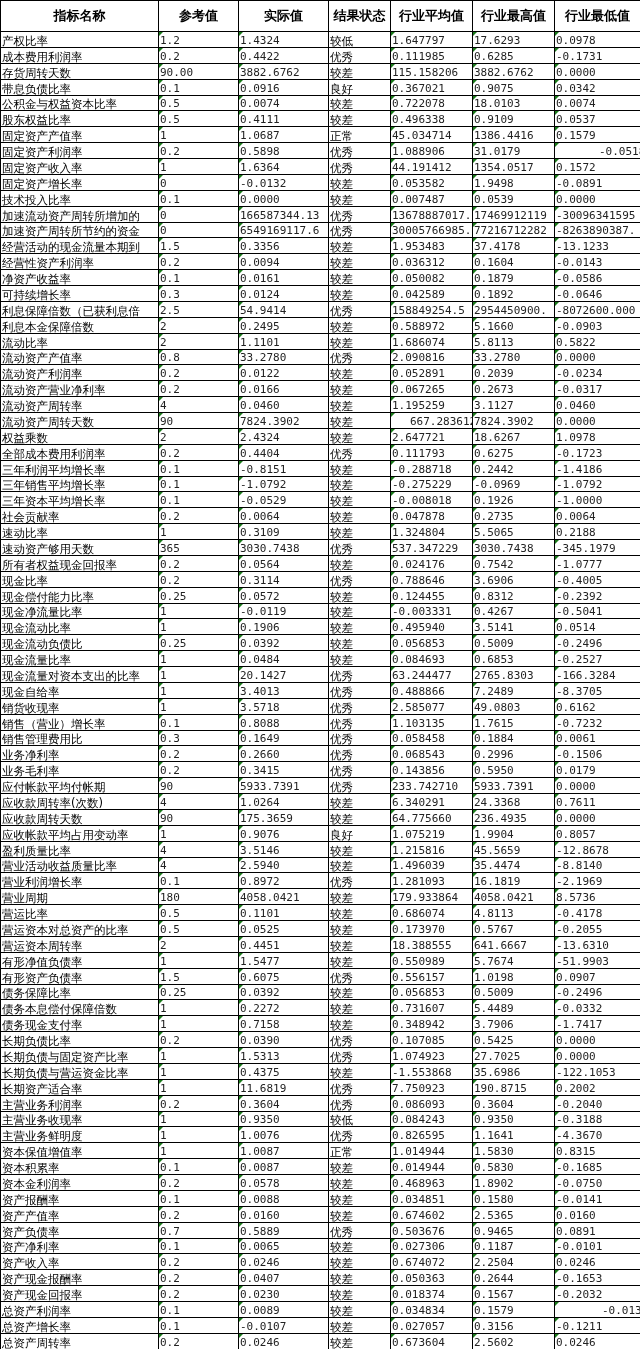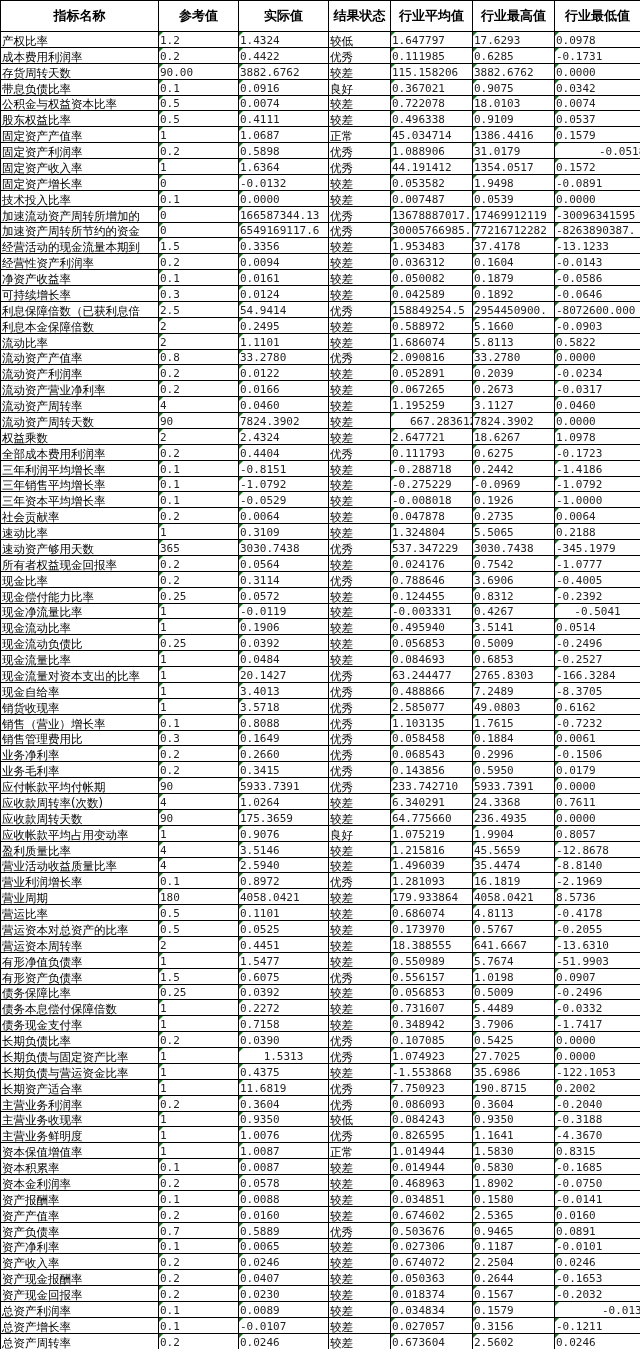--- a/index.html
+++ b/index.html
@@ -362,21 +362,21 @@
         <td class="num" style="height: 14.8795px;">0.8312</td>
         <td class="num" style="height: 14.8795px;">-0.2392</td>
       </tr>
       <tr style="height: 15.8795px;">
         <td style="height: 14.8795px;">现金净流量比率</td>
         <td class="num" style="height: 14.8795px;">1</td>
         <td class="num" style="height: 14.8795px;">-0.0119</td>
         <td class="status" style="height: 14.8795px;">较差</td>
         <td class="num" style="height: 14.8795px;">-0.003331</td>
         <td class="num" style="height: 14.8795px;">0.4267</td>
-        <td class="num" style="height: 14.8795px; text-align: center;">-0.5041</td>
+        <td class="num" style="height: 14.8795px;">-0.5041</td>
       </tr>
       <tr style="height: 15.8795px;">
         <td style="height: 14.8795px;">现金流动比率</td>
         <td class="num" style="height: 14.8795px;">1</td>
         <td class="num" style="height: 14.8795px;">0.1906</td>
         <td class="status" style="height: 14.8795px;">较差</td>
         <td class="num" style="height: 14.8795px;">0.495940</td>
         <td class="num" style="height: 14.8795px;">3.5141</td>
         <td class="num" style="height: 14.8795px;">0.0514</td>
       </tr>
@@ -610,21 +610,21 @@
         <td class="num" style="height: 14.8795px;">0.2</td>
         <td class="num" style="height: 14.8795px;">0.0390</td>
         <td class="status" style="height: 14.8795px;">优秀</td>
         <td class="num" style="height: 14.8795px;">0.107085</td>
         <td class="num" style="height: 14.8795px;">0.5425</td>
         <td class="num" style="height: 14.8795px;">0.0000</td>
       </tr>
       <tr style="height: 15.8795px;">
         <td style="height: 14.8795px;">长期负债与固定资产比率</td>
         <td class="num" style="height: 14.8795px;">1</td>
-        <td class="num" style="height: 14.8795px; text-align: center;">1.5313</td>
+        <td class="num" style="height: 14.8795px;">1.5313</td>
         <td class="status" style="height: 14.8795px;">优秀</td>
         <td class="num" style="height: 14.8795px;">1.074923</td>
         <td class="num" style="height: 14.8795px;">27.7025</td>
         <td class="num" style="height: 14.8795px;">0.0000</td>
       </tr>
       <tr style="height: 15.8795px;">
         <td style="height: 14.8795px;">长期负债与营运资金比率</td>
         <td class="num" style="height: 14.8795px;">1</td>
         <td class="num" style="height: 14.8795px;">0.4375</td>
         <td class="status" style="height: 14.8795px;">较差</td>

